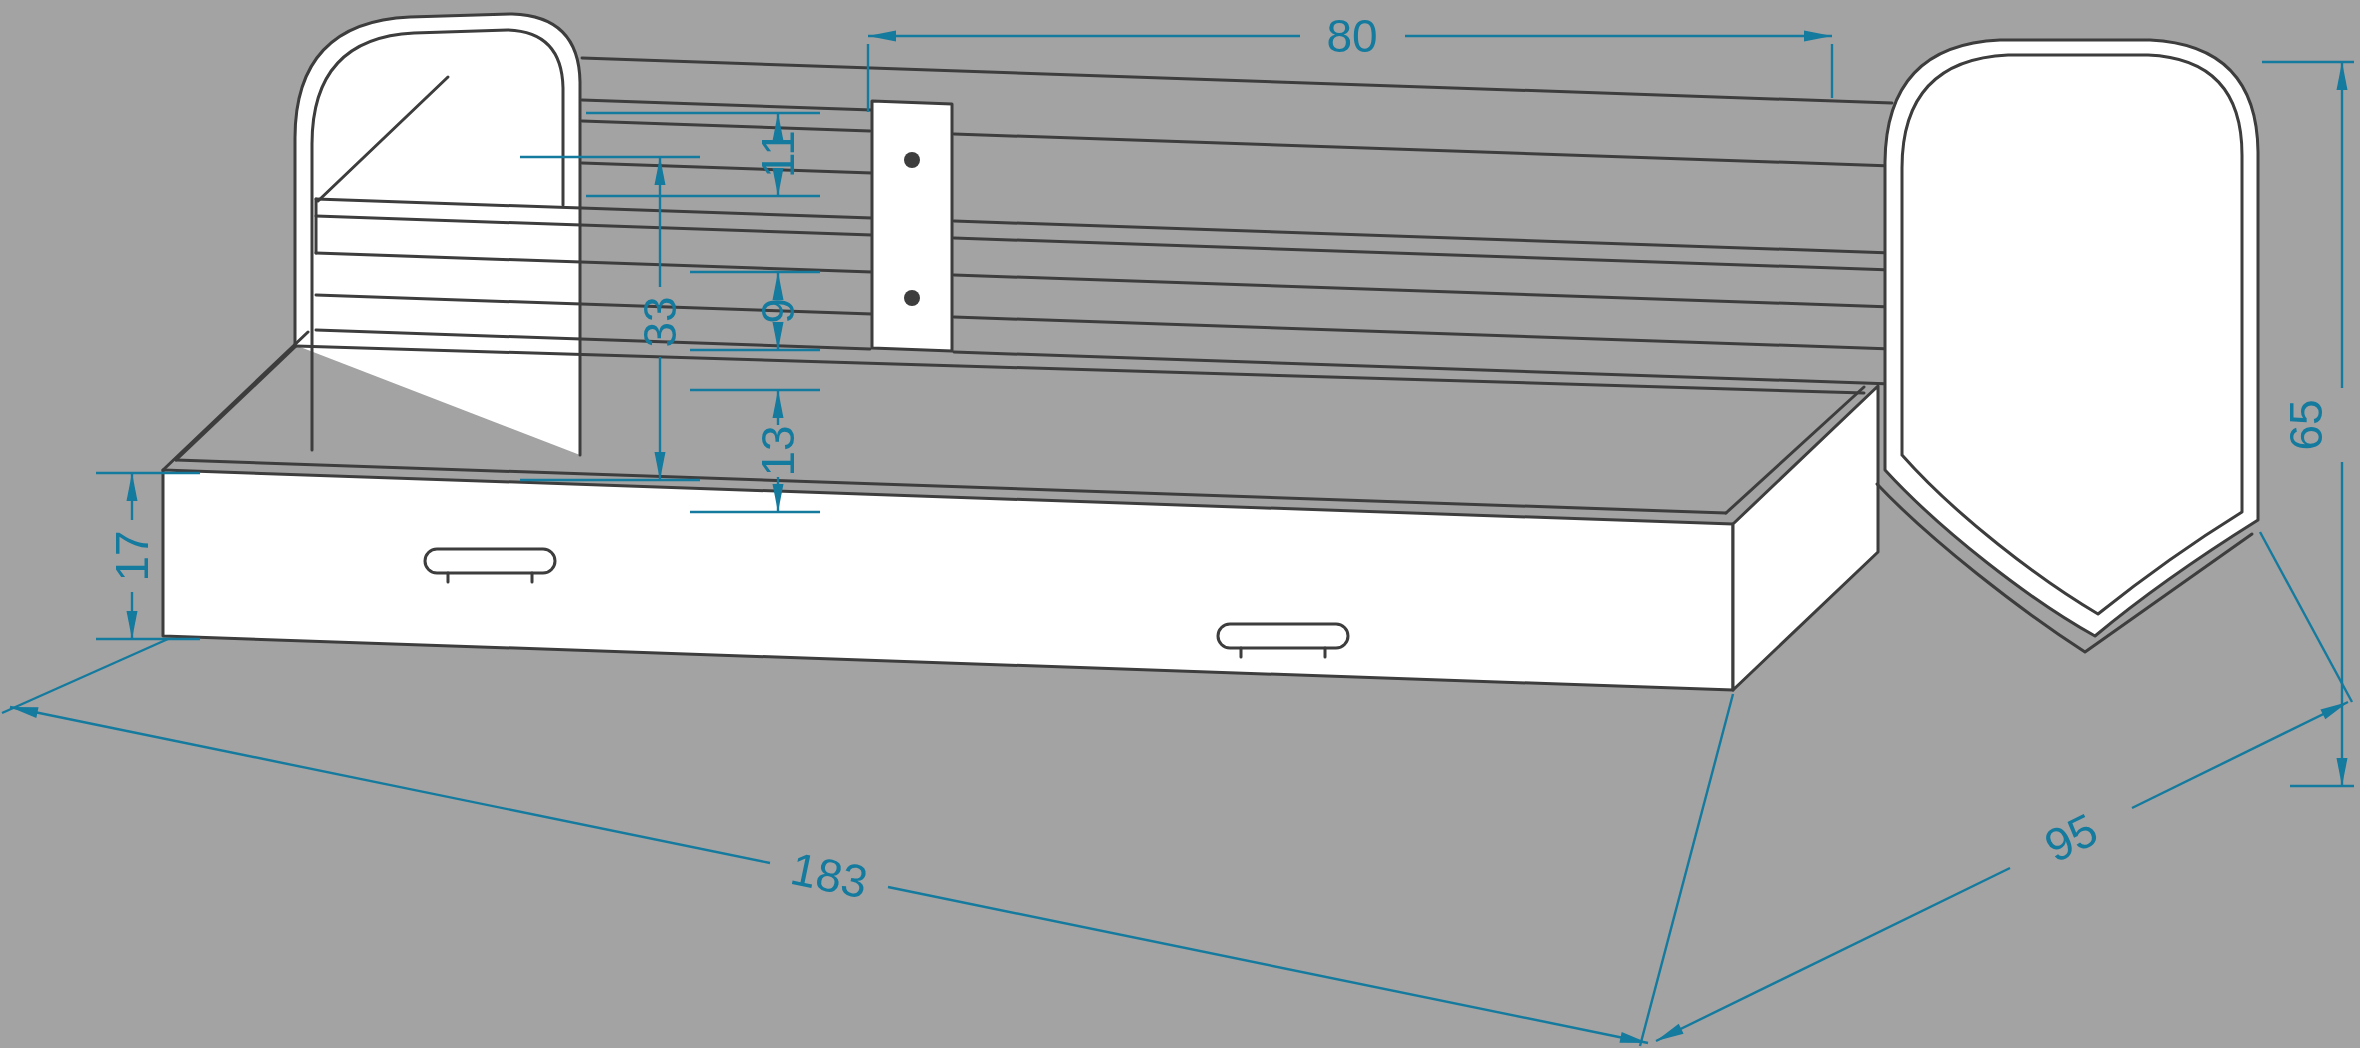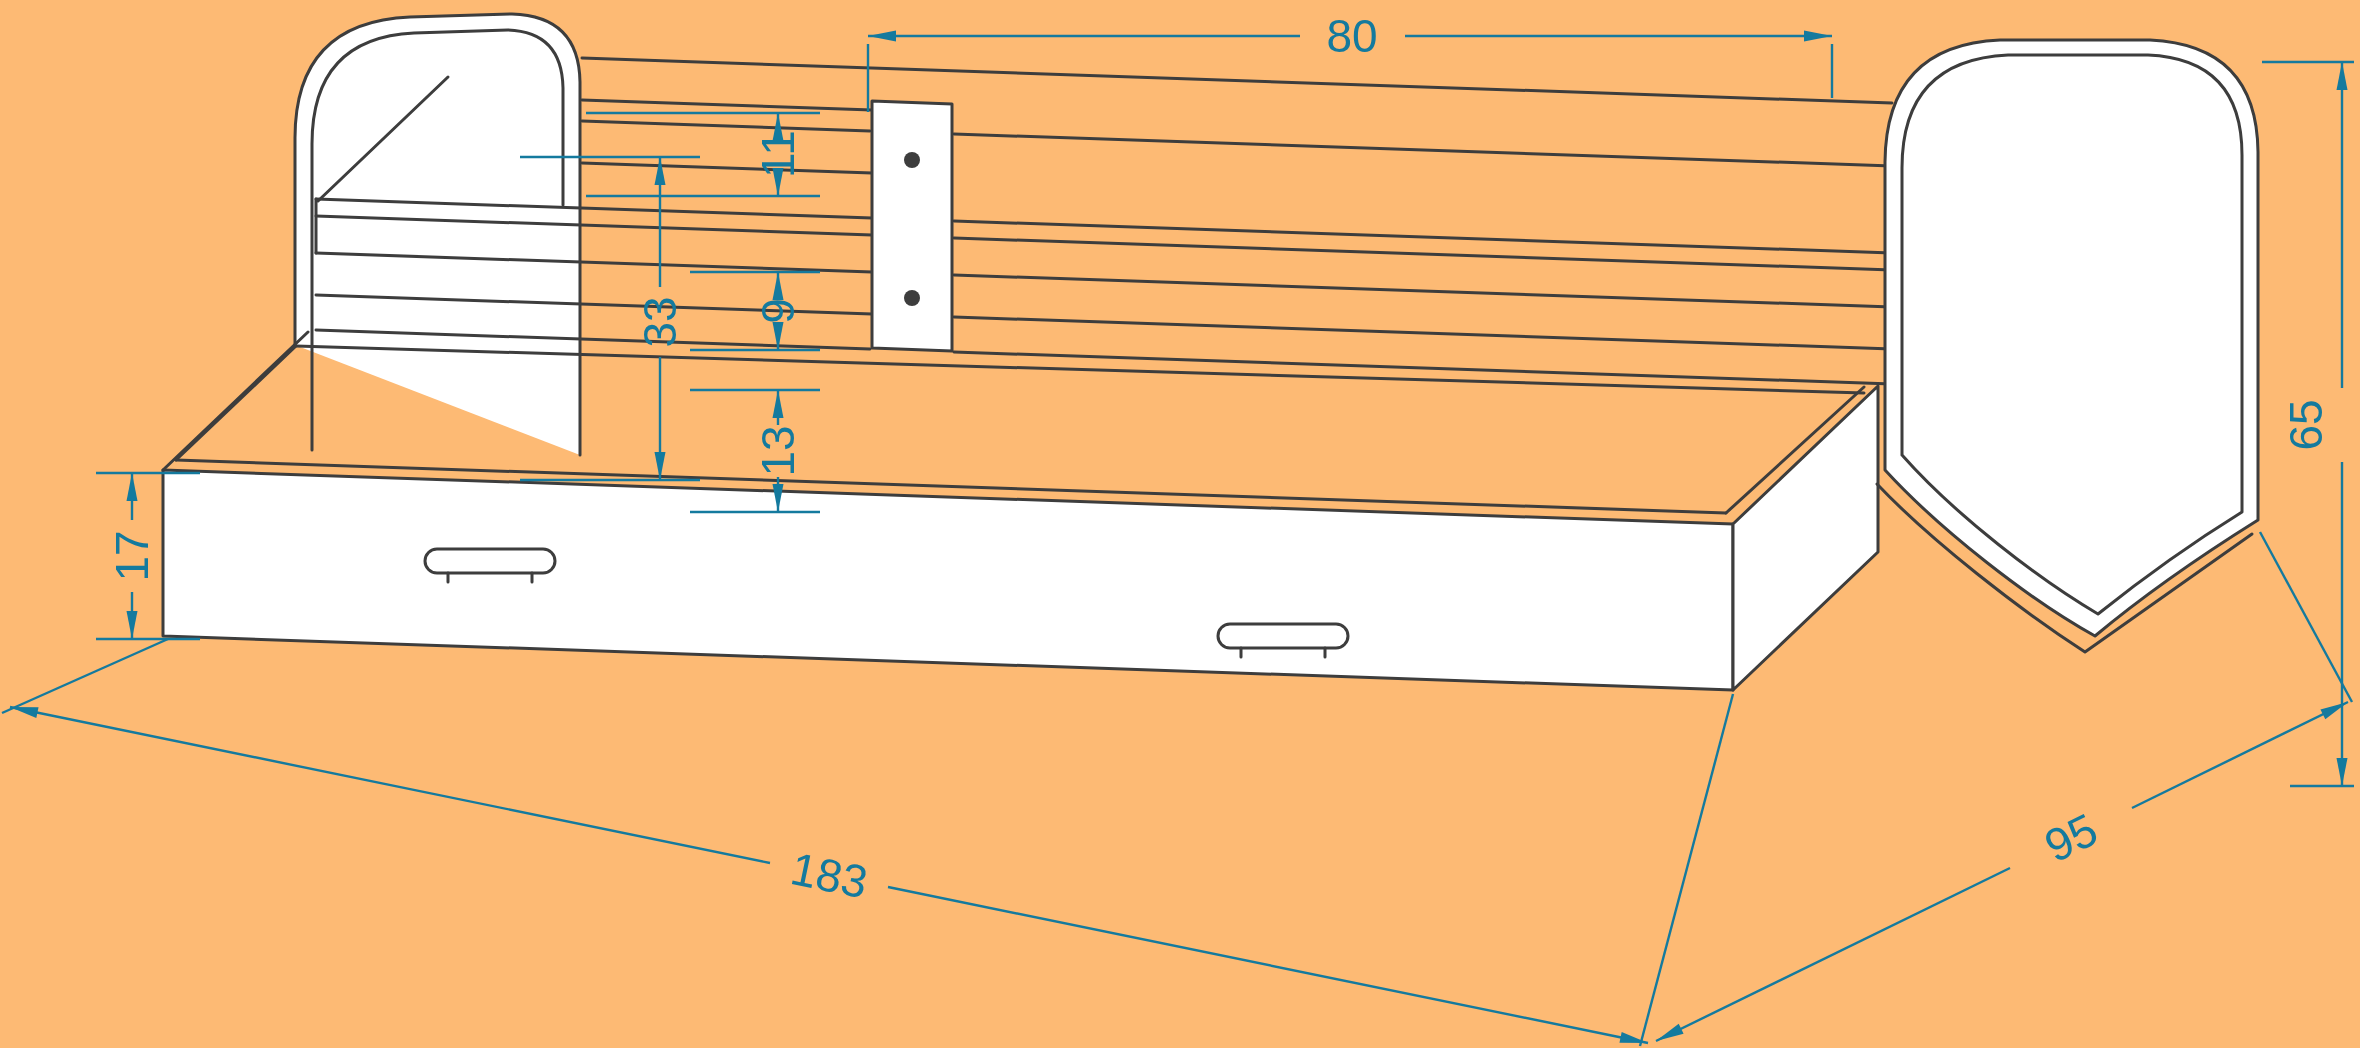--- a/index.html
+++ b/index.html
@@ -1,16 +1,16 @@
 <!DOCTYPE html>
 <html><head>
 <meta charset="utf-8">
 <style>
   html,body{margin:0;padding:0;background:#ffffff;overflow:hidden;}
-  .stage{position:relative;width:2360px;height:1048px;background:#fdba74;
+  .stage{position:relative;width:2360px;height:1048px;background:#a3a3a3;
          font-family:"Liberation Sans", sans-serif;}
   svg{display:block;}
   .ln{stroke:#3d3d3d;stroke-width:3;fill:none;stroke-linecap:round;stroke-linejoin:round;}
   .ln-fill{stroke:#3d3d3d;stroke-width:3;fill:#ffffff;stroke-linecap:round;stroke-linejoin:round;}
   .dim{stroke:#147a9e;stroke-width:2.4;fill:none;stroke-linecap:butt;}
   .dim-text{font-family:"Liberation Sans", sans-serif;font-size:46px;fill:#147a9e;
             text-anchor:middle;}
   .screw{fill:#3d3d3d;stroke:none;}
 </style>
 </head>

